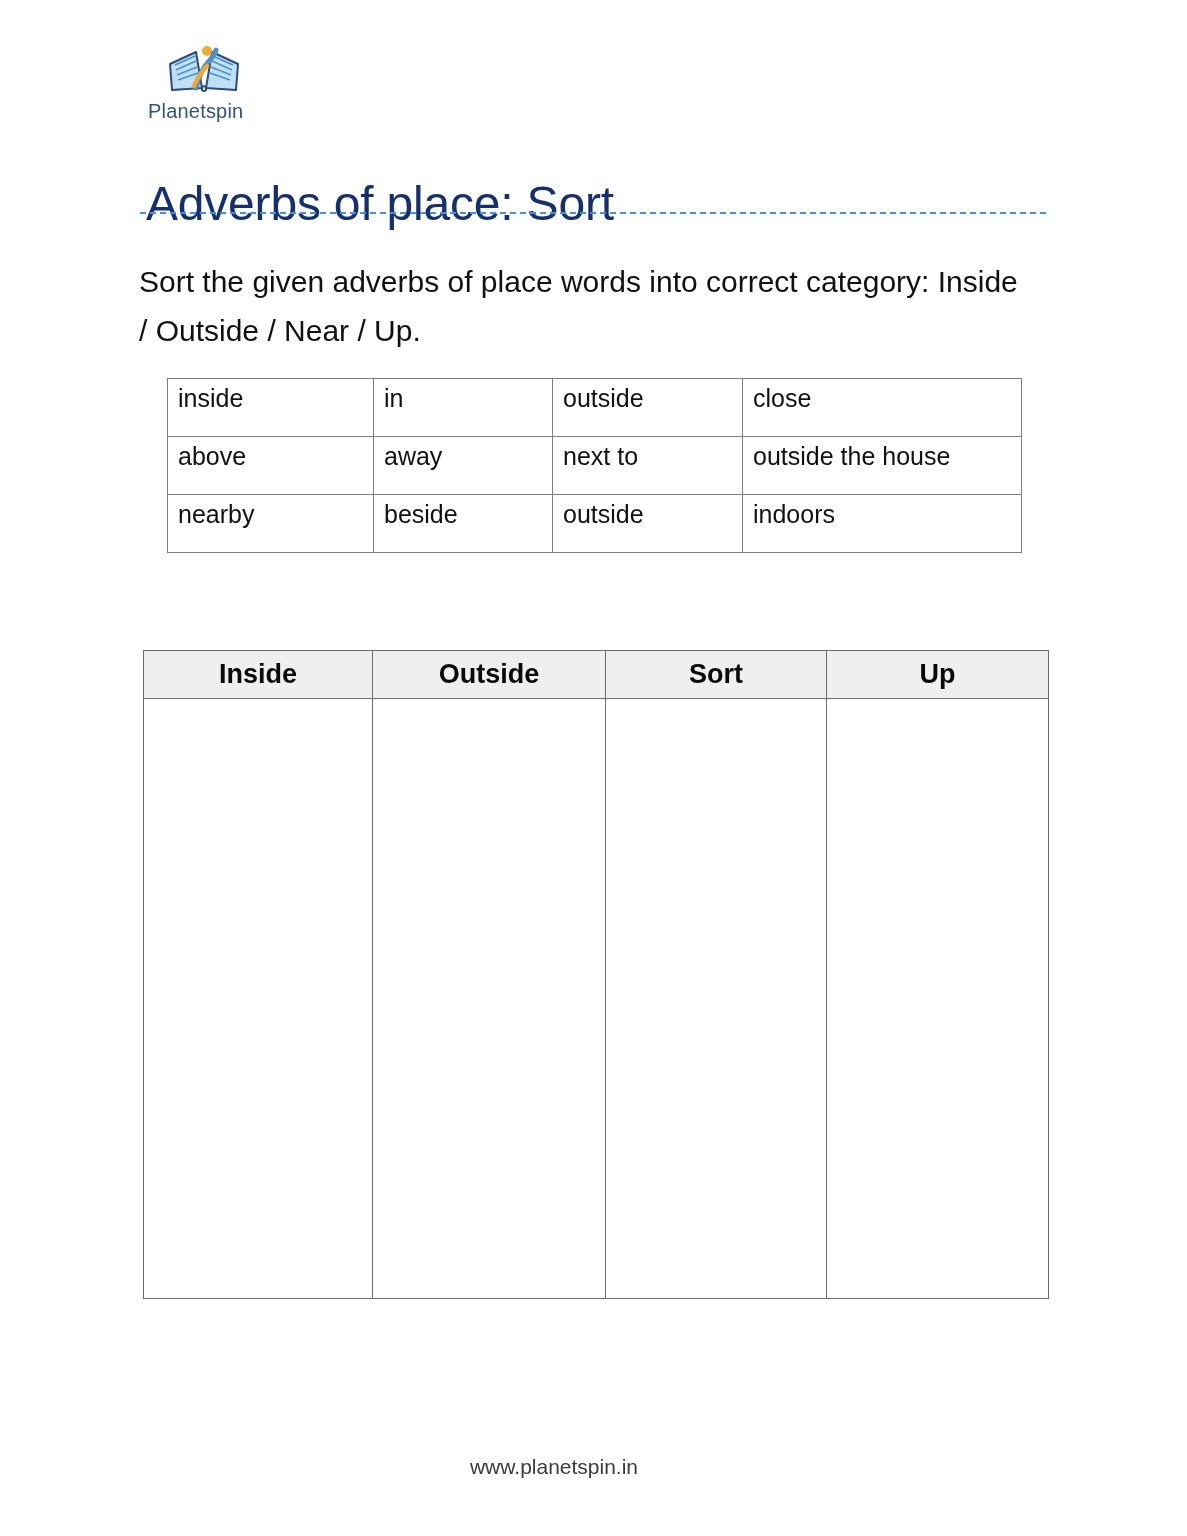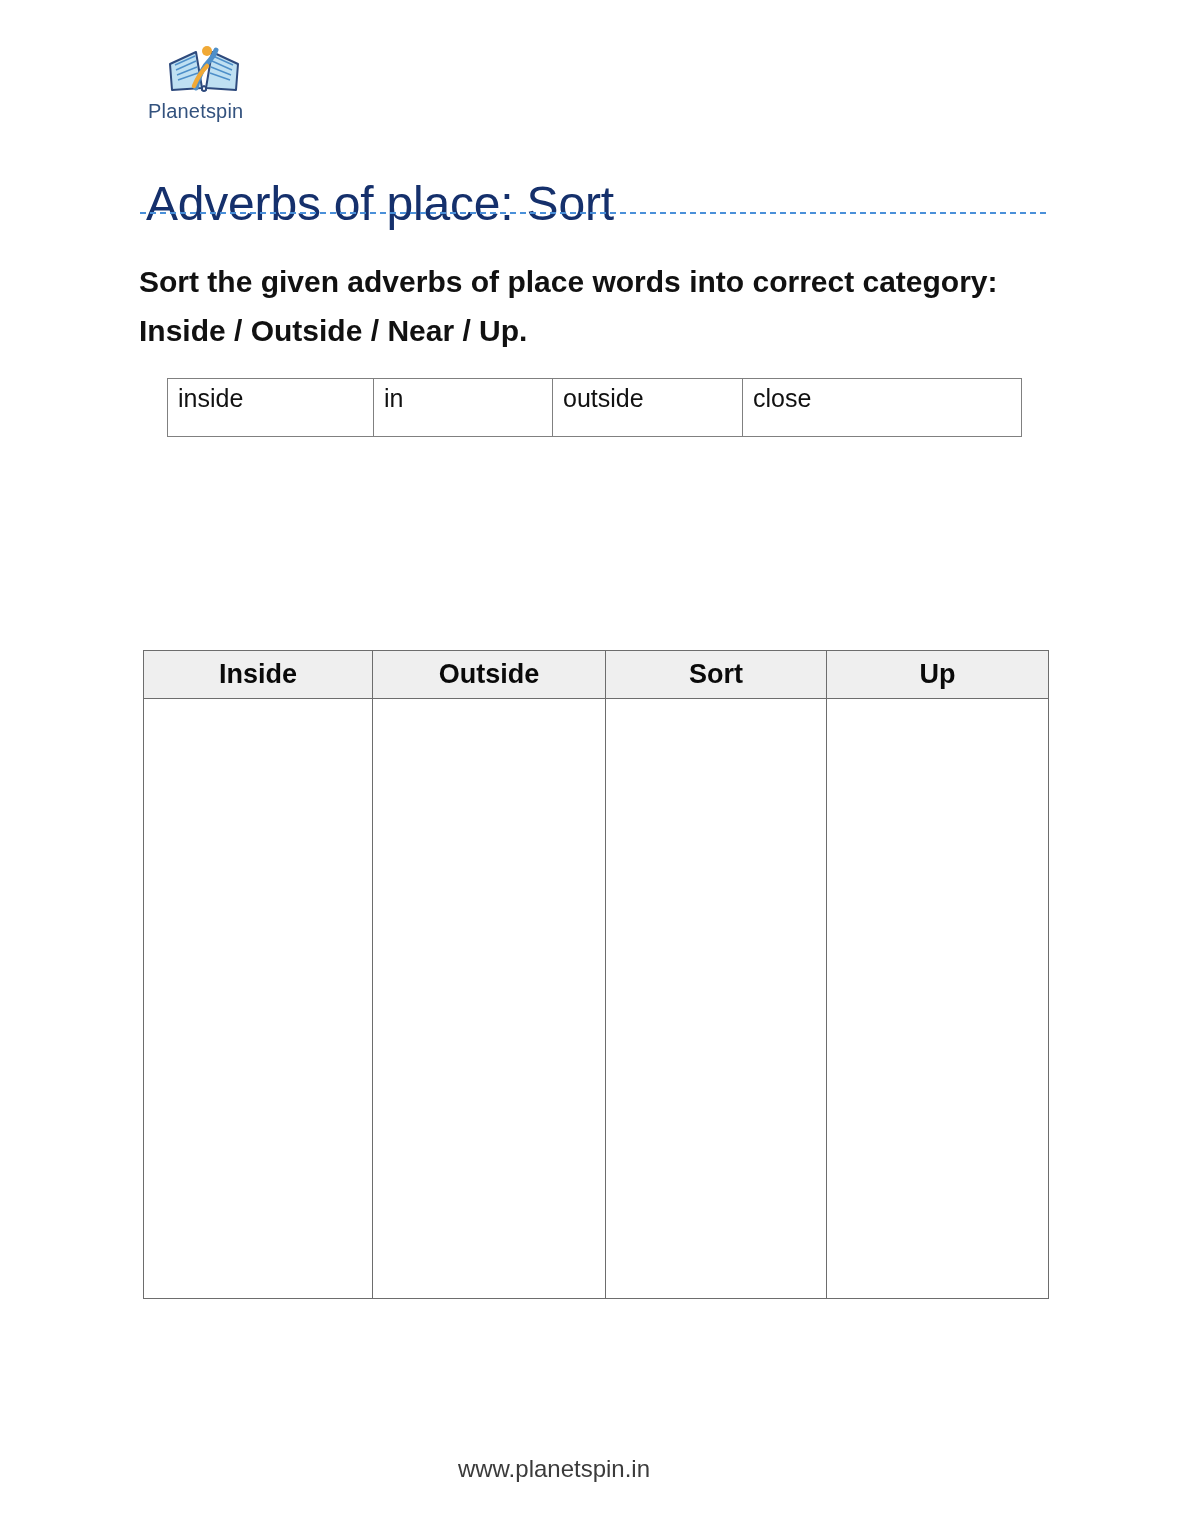--- a/index.html
+++ b/index.html
@@ -63,21 +63,20 @@
   
   #instruction {
     position: absolute;
     left: 139px;
     top: 228px;
     width: 880px;
     font-family: "Liberation Sans", sans-serif;
     font-size: 30px;
     line-height: 1.62;
     color: #111111;
-    font-weight: bold;
   }
 
   
   #word-bank {
     position: absolute;
     left: 167px;
     top: 378px;
     width: 854px;
     border-collapse: collapse;
     table-layout: fixed;
@@ -133,21 +132,21 @@
   #sort-table col.s4 { width: 222px; }
 
   
   #footer {
     position: absolute;
     left: 0;
     top: 1455px;
     width: 1108px;
     text-align: center;
     font-family: "Liberation Sans", sans-serif;
-    font-size: 24px;
+    font-size: 21px;
     color: #3b3b3b;
   }
 </style>
 </head>
 <body>
 
 <div id="brand">
   <svg id="brand-mark" viewBox="0 0 76 54">
 
     <path d="M4 20 L30 8 L36 44 L6 46 Z" fill="#bfe0f2" stroke="#2e4a7d" stroke-width="2" stroke-linejoin="round"></path>
@@ -184,20 +183,32 @@
       <col class="c3">
       <col class="c4">
   </colgroup>
   <tbody>
     <tr>
       <td>inside</td>
       <td>in</td>
       <td>outside</td>
       <td>close</td>
     </tr>
+    <tr>
+      <td>above</td>
+      <td>away</td>
+      <td>next to</td>
+      <td>outside the house</td>
+    </tr>
+    <tr>
+      <td>nearby</td>
+      <td>beside</td>
+      <td>outside</td>
+      <td>indoors</td>
+    </tr>
   </tbody>
 </table>
 
 <table id="sort-table">
   <colgroup>
     <col class="s1">
       <col class="s2">
       <col class="s3">
       <col class="s4">
   </colgroup>

